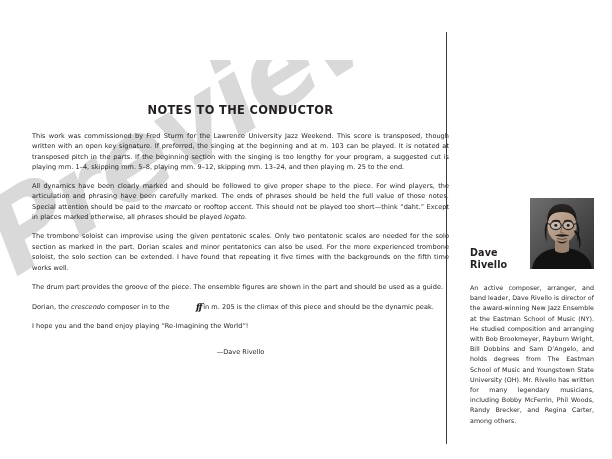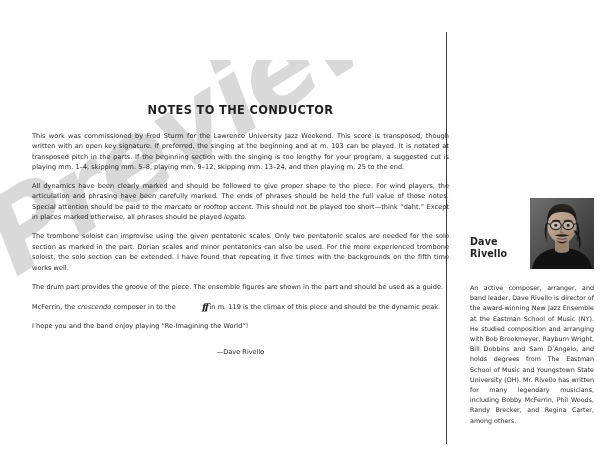--- a/index.html
+++ b/index.html
@@ -133,21 +133,21 @@
     width: 64px;
     height: 71px;
     overflow: hidden;
     background: #4a4a4a;
   }
   #portrait svg { display: block; }
 
   #bio-name {
     position: absolute;
     left: 0;
-    bottom: 15px;
+    bottom: 4px;
     font-family: "DejaVu Sans", sans-serif;
     font-size: 9.6px;
     font-weight: 700;
     line-height: 11.4px;
     color: #231f20;
     letter-spacing: 0.1px;
   }
 
   #bio-text {
     font-family: "DejaVu Sans", sans-serif;
@@ -169,21 +169,21 @@
   </div>
 
   <div id="main-column">
 
     <h1 id="page-title">NOTES TO THE CONDUCTOR</h1>
 
     <p class="body-par"><span>This work was commissioned by Fred Sturm for the Lawrence University Jazz Weekend. This score is transposed, though written with an open key signature. If preferred, the singing at the beginning and at m. 103 can be played. It is notated at transposed pitch in the parts. If the beginning section with the singing is too lengthy for your program, a suggested cut is playing mm. 1–4, skipping mm. 5–8, playing mm. 9–12, skipping mm. 13–24, and then playing m. 25 to the end.</span></p>
     <p class="body-par"><span>All dynamics have been clearly marked and should be followed to give proper shape to the piece. For wind players, the articulation and phrasing have been carefully marked. The ends of phrases should be held the full value of those notes. Special attention should be paid to the </span><em>marcato</em><span> or rooftop accent. This should not be played too short—think “daht.” Except in places marked otherwise, all phrases should be played </span><em>legato</em><span>.</span></p>
     <p class="body-par"><span>The trombone soloist can improvise using the given pentatonic scales. Only two pentatonic scales are needed for the solo section as marked in the part. Dorian scales and minor pentatonics can also be used. For the more experienced trombone soloist, the solo section can be extended. I have found that repeating it five times with the backgrounds on the fifth time works well.</span></p>
     <p class="body-par"><span>The drum part provides the groove of the piece. The ensemble figures are shown in the part and should be used as a guide.</span></p>
-    <p class="body-par"><span>McFerrin, the </span><em>crescendo</em><span> composer in to the </span><span class="dyn-glyph">ff</span><span> in m. 119 is the climax of this piece and should be the dynamic peak.</span></p>
+    <p class="body-par"><span>Dorian, the </span><em>crescendo</em><span> composer in to the </span><span class="dyn-glyph">ff</span><span> in m. 205 is the climax of this piece and should be the dynamic peak.</span></p>
     <p class="body-par"><span>I hope you and the band enjoy playing “Re-Imagining the World”!</span></p>
 
     <p id="signature">—Dave Rivello</p>
   </div>
 
   <div id="divider"></div>
 
   <div id="sidebar">
 
     <div id="bio-header">

